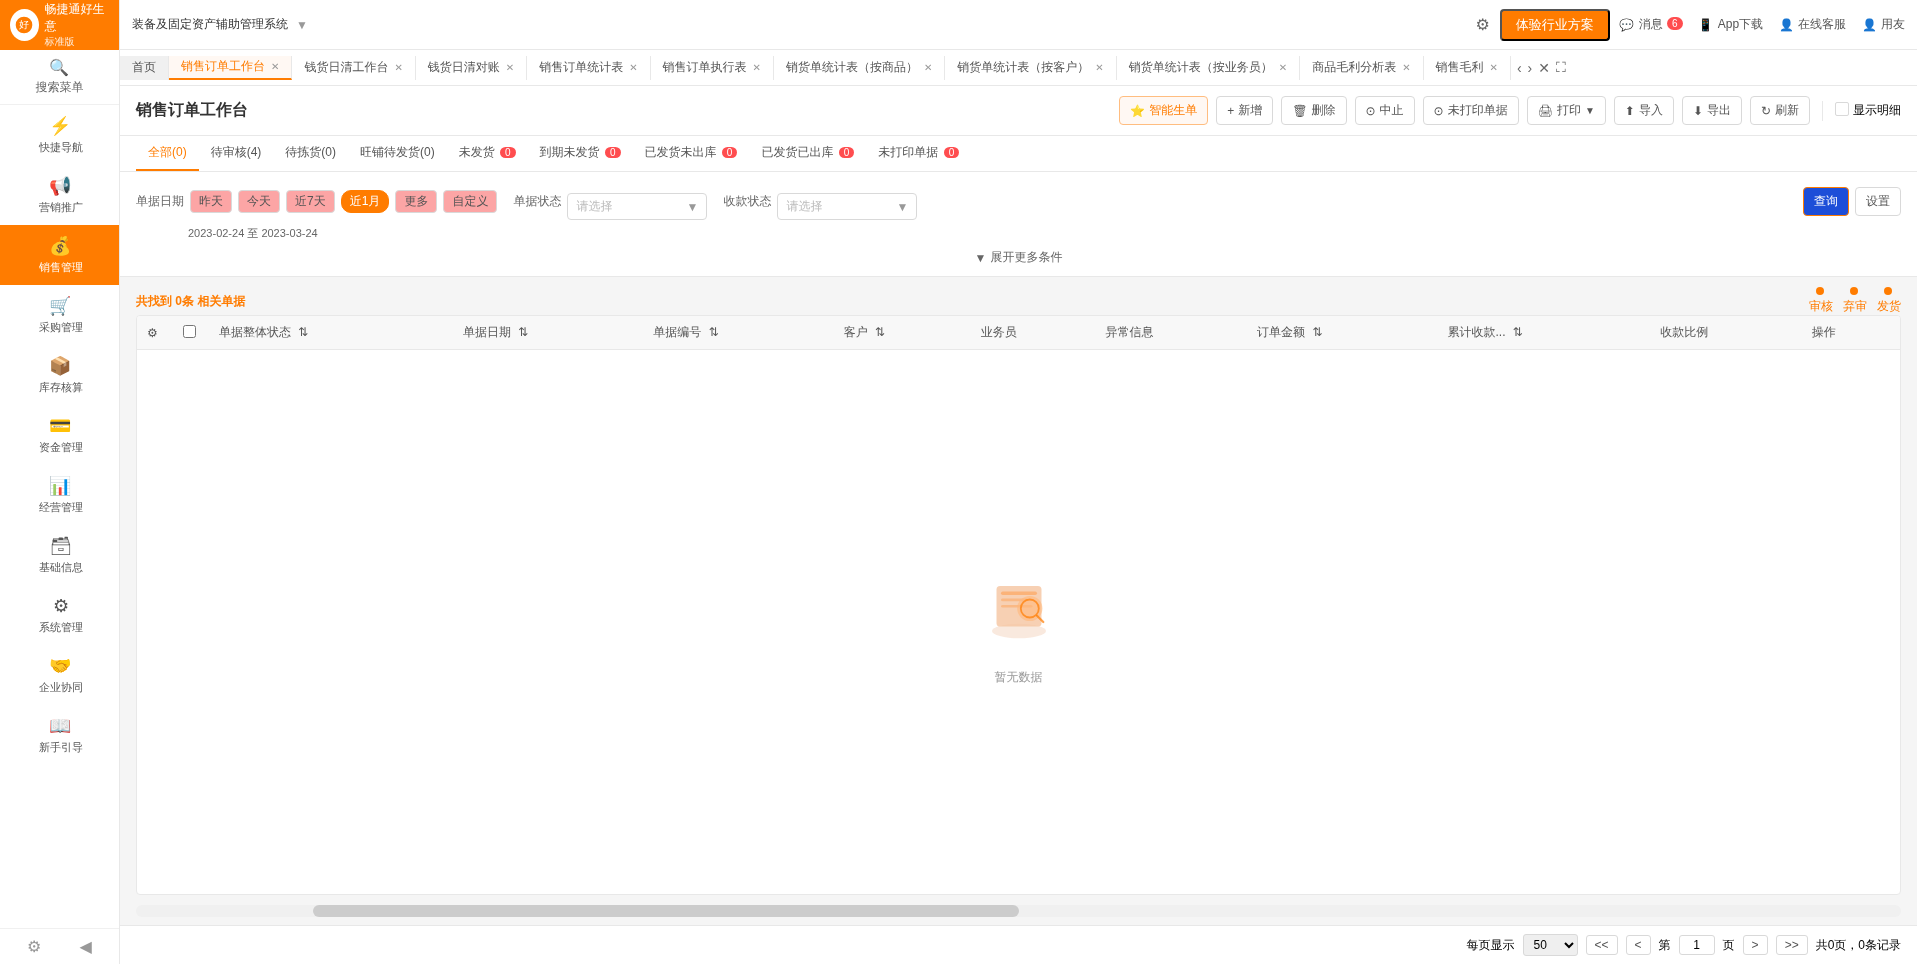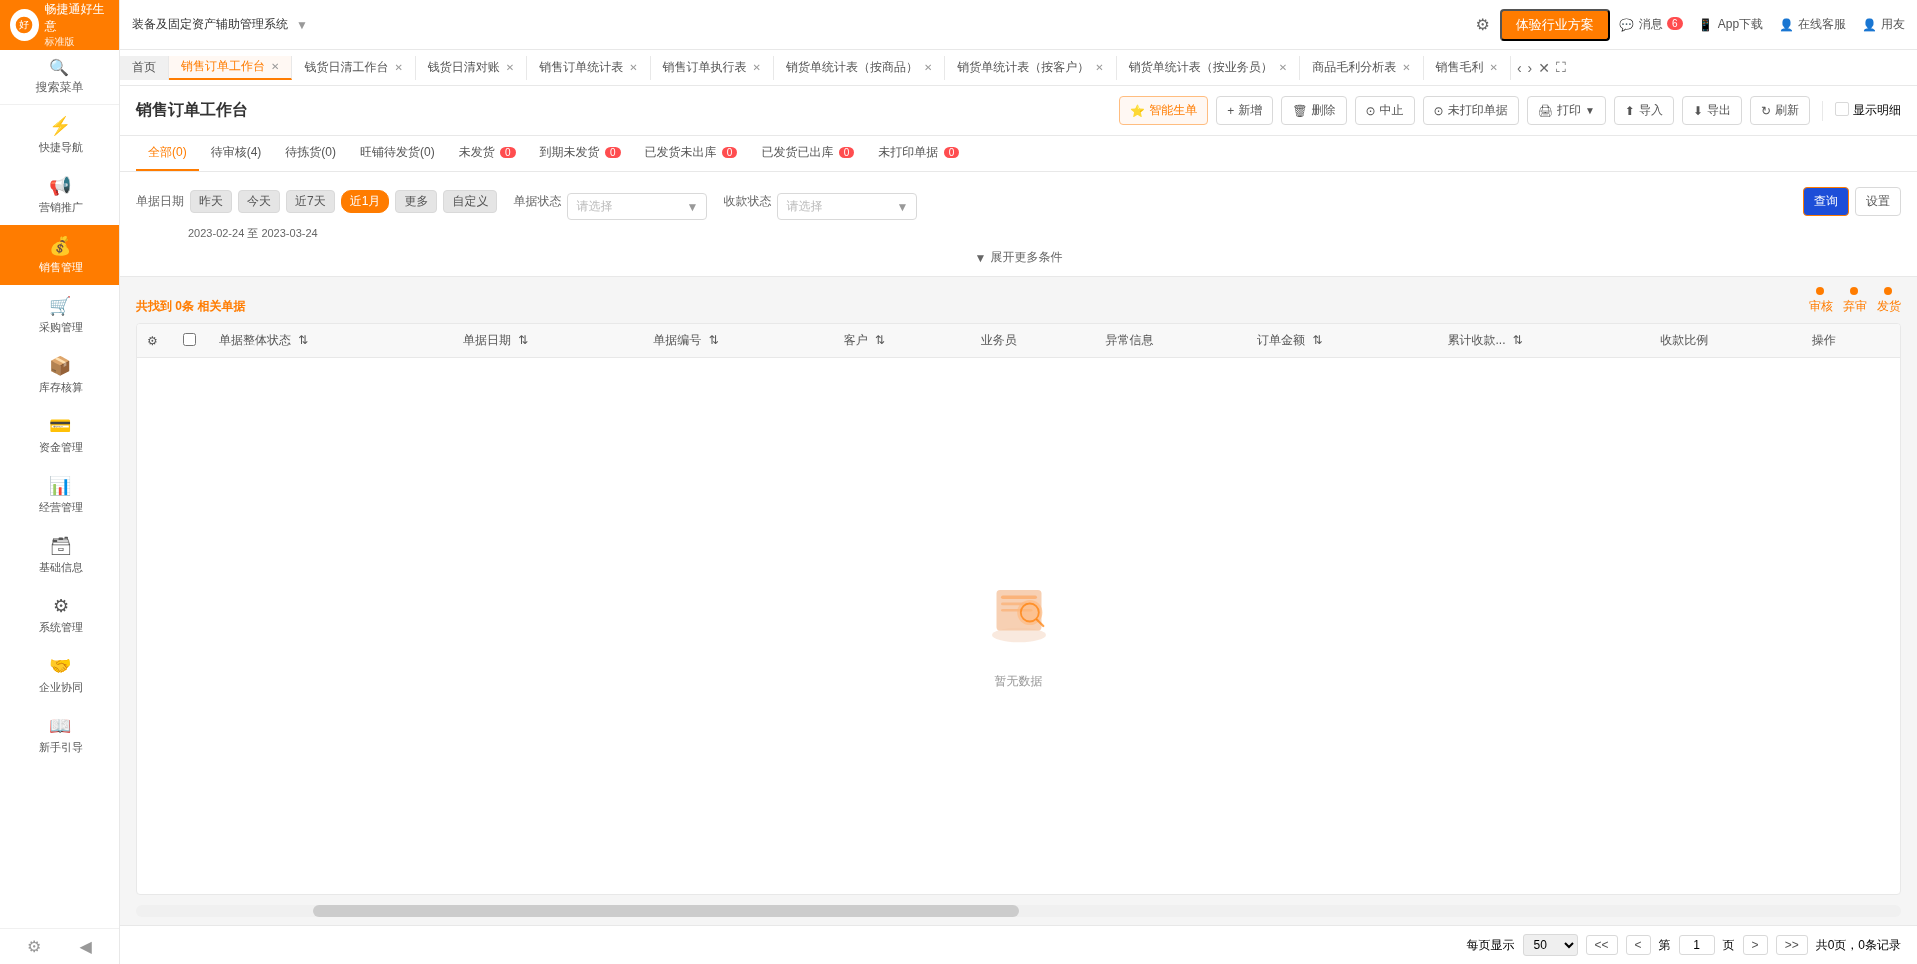--- a/index.html
+++ b/index.html
@@ -62,31 +62,31 @@
     .subtab { padding: 8px 12px; cursor: pointer; color: #555; border-bottom: 2px solid transparent; white-space: nowrap; font-size: 12px; }
     .subtab.active { color: #ff7c00; border-bottom-color: #ff7c00; }
     .subtab-badge-red { background: #ff4d4f; color: #fff; border-radius: 10px; padding: 0 5px; font-size: 10px; margin-left: 2px; }
 
     
     .filter-bar { background: #fff; padding: 10px 16px; border-bottom: 1px solid #e8e8e8; flex-shrink: 0; }
     .filter-row { display: flex; align-items: center; gap: 16px; }
     .filter-item { display: flex; align-items: center; gap: 6px; color: #555; }
     .filter-label { color: #666; white-space: nowrap; }
     .filter-quick { display: flex; gap: 6px; }
-    .filter-quick-btn { padding: 2px 8px; border: 1px solid #d9d9d9; border-radius: 4px; cursor: pointer; color: #555; background: #e5e5e5; font-size: 12px; }
+    .filter-quick-btn { padding: 2px 8px; border: 1px solid #d9d9d9; border-radius: 4px; cursor: pointer; color: #555; background: #fca5a5; font-size: 12px; }
     .filter-quick-btn.active { background: #ff7c00; color: #fff; border-color: #ff7c00; border-radius: 10px; }
     .filter-date-range { color: #666; font-size: 11px; margin-top: 2px; }
     .filter-select { display: flex; align-items: center; gap: 4px; border: 1px solid #d9d9d9; border-radius: 4px; padding: 4px 8px; cursor: pointer; color: #555; min-width: 120px; background: #fff; margin-top: 11px; }
     .filter-select-arrow { color: #999; margin-left: auto; }
     .expand-btn { display: flex; align-items: center; gap: 4px; color: #666; cursor: pointer; font-size: 12px; }
     .filter-expand-row { display: flex; justify-content: center; margin-top: 8px; }
 
     
     .table-area { flex: 1; overflow: hidden; display: flex; flex-direction: column; padding: 10px 16px; }
-    .table-info { display: flex; align-items: flex-end; justify-content: space-between; margin-bottom: 8px; }
+    .table-info { display: flex; align-items: center; justify-content: space-between; }
     .table-info-left { color: #666; font-size: 12px; }
     .table-info-left span { color: #ff7c00; font-weight: bold; }
     .table-info-right { display: flex; gap: 10px; }
     .table-action-btn { display: flex; align-items: center; gap: 3px; cursor: pointer; color: #ff7c00; font-size: 12px; flex-direction: column; }
 
     .table-container { flex: 1; background: #fff; border: 1px solid #e8e8e8; border-radius: 4px; overflow: auto; display: flex; flex-direction: column; }
     .table { width: 100%; border-collapse: collapse; }
     .table th { background: #f8f8f8; padding: 8px 10px; text-align: left; color: #555; border-bottom: 1px solid #e8e8e8; white-space: nowrap; font-weight: normal; }
     .table th .sort-icons { display: inline-flex; flex-direction: column; margin-left: 4px; cursor: pointer; }
     .table-empty { flex: 1; display: flex; flex-direction: column; align-items: center; justify-content: center; color: #999; gap: 8px; }

